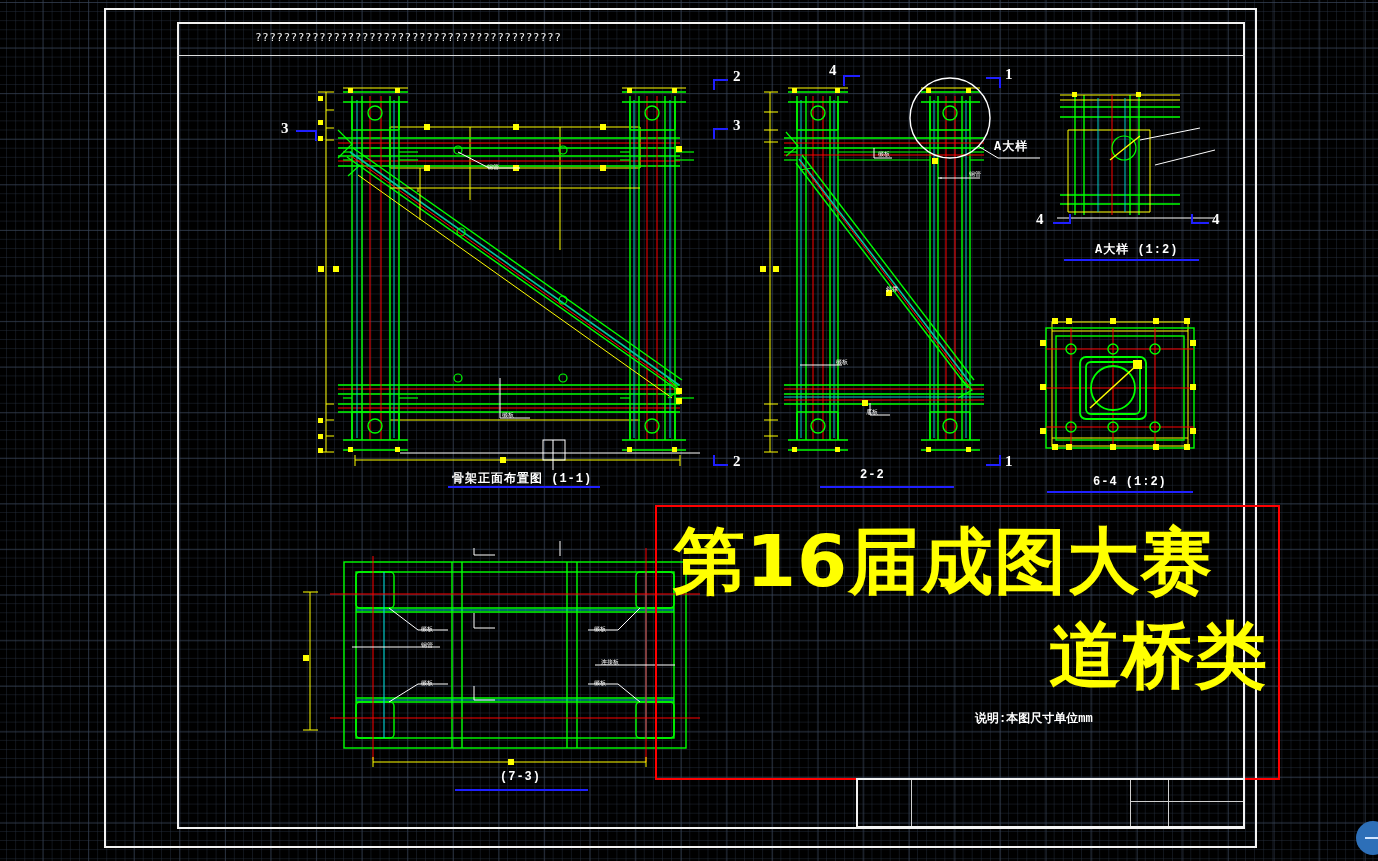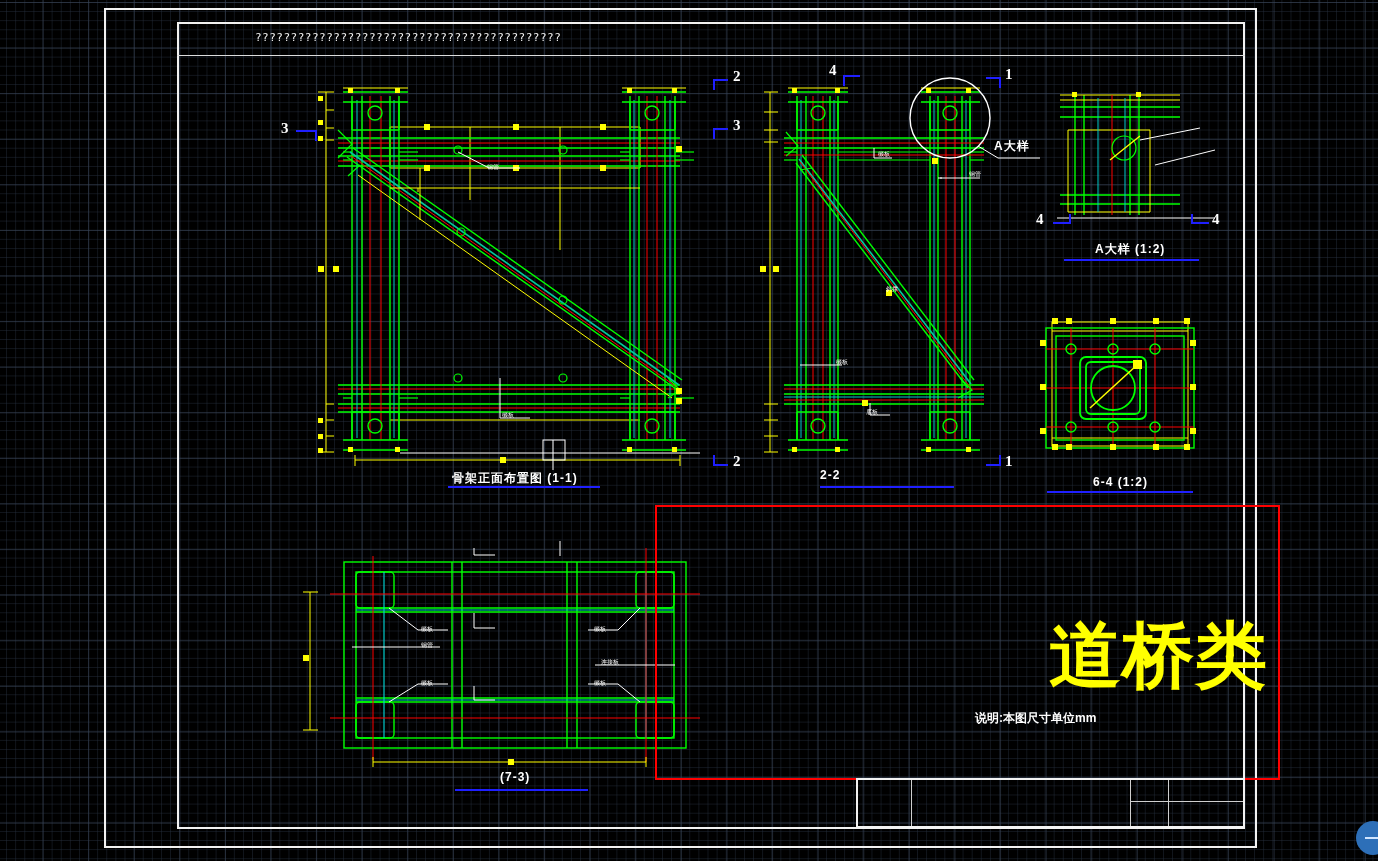--- a/index.html
+++ b/index.html
@@ -38,21 +38,21 @@
      border:2px solid #f2f2f2;box-sizing:border-box;}
   .tb-v{position:absolute;top:0;bottom:0;width:1px;background:#cfcfcf;}
   .tb-h{position:absolute;height:1px;background:#cfcfcf;}
 
   
   .draw{position:absolute;left:0;top:0;width:1378px;height:861px;
         pointer-events:none;overflow:visible;}
 
   
   .lbl{position:absolute;color:#ffffff;white-space:nowrap;
-       font-family:Liberation Sans, sans-serif;}
+       font-family:Liberation Mono, monospace;}
   .lbl.view{font-size:12px;font-weight:bold;letter-spacing:1px;}
   .lbl.sec{font-size:15px;font-weight:bold;font-family:"Liberation Serif",serif;}
   .lbl.tiny{font-size:6px;}
   .lbl.note{font-size:12px;font-weight:bold;}
   .ul{position:absolute;height:2px;background:#1f1fff;}
 
   
   .banner{position:absolute;left:655px;top:505px;width:625px;height:275px;
      border:2px solid #ff0000;box-sizing:border-box;}
   .banner .l1,.banner .l2{position:absolute;color:#ffff00;font-weight:bold;
@@ -608,21 +608,21 @@
       <path d="M986 78 L1000 78 L1000 88"></path>
       <path d="M986 465 L1000 465 L1000 455"></path>
       <path d="M1053 223 L1070 223 L1070 214"></path>
       <path d="M1209 223 L1192 223 L1192 214"></path>
     </g>
   </svg>
 
   <div class="lbl view" style="left:452px;top:470px;text-align:right;">骨架正面布置图 (1-1)</div>
   <div class="ul" style="left:448px;top:486px;width:152px;"></div>
 
-  <div class="lbl view" style="left:820px;top:468px;">2-2</div>
+  <div class="lbl view" style="left:860px;top:468px;">2-2</div>
   <div class="ul" style="left:820px;top:486px;width:134px;"></div>
 
   <div class="lbl view" style="left:500px;top:770px;">(7-3)</div>
   <div class="ul" style="left:455px;top:789px;width:133px;"></div>
 
   <div class="lbl view" style="left:1095px;top:241px;">A大样 (1:2)</div>
   <div class="ul" style="left:1064px;top:259px;width:135px;"></div>
 
   <div class="lbl view" style="left:1093px;top:475px;">6-4 (1:2)</div>
   <div class="ul" style="left:1047px;top:491px;width:146px;"></div>
@@ -647,20 +647,21 @@
   <div class="lbl tiny" style="left:836px;top:358px;">缀板</div>
   <div class="lbl tiny" style="left:866px;top:408px;">底板</div>
   <div class="lbl tiny" style="left:421px;top:625px;">缀板</div>
   <div class="lbl tiny" style="left:594px;top:625px;">缀板</div>
   <div class="lbl tiny" style="left:421px;top:641px;">钢管</div>
   <div class="lbl tiny" style="left:421px;top:679px;">缀板</div>
   <div class="lbl tiny" style="left:594px;top:679px;">缀板</div>
   <div class="lbl tiny" style="left:601px;top:658px;">连接板</div>
 
   <div class="banner">
+    <div class="l1">第16届成图大赛</div>
     <div class="l2">道桥类</div>
   </div>
   <div class="lbl note" style="left:975px;top:710px;">说明:本图尺寸单位mm</div>
 
   <div class="tblock">
     <div class="tb-v" style="left:53px;"></div>
     <div class="tb-v" style="left:272px;"></div>
     <div class="tb-v" style="left:310px;"></div>
     <div class="tb-h" style="left:272px;right:0;top:21px;"></div>
   </div>

